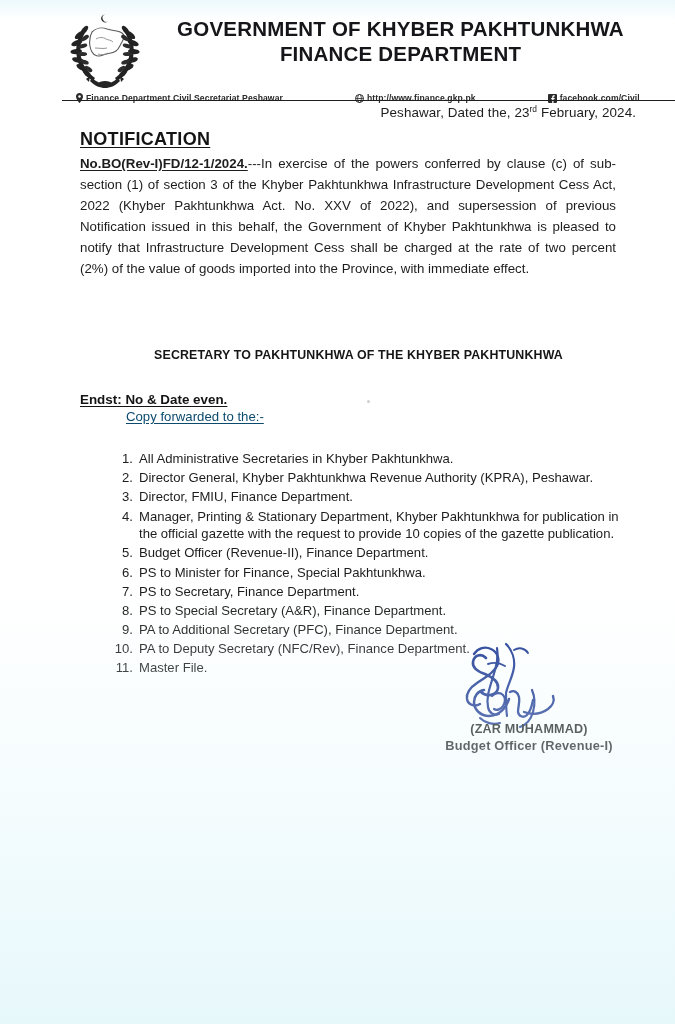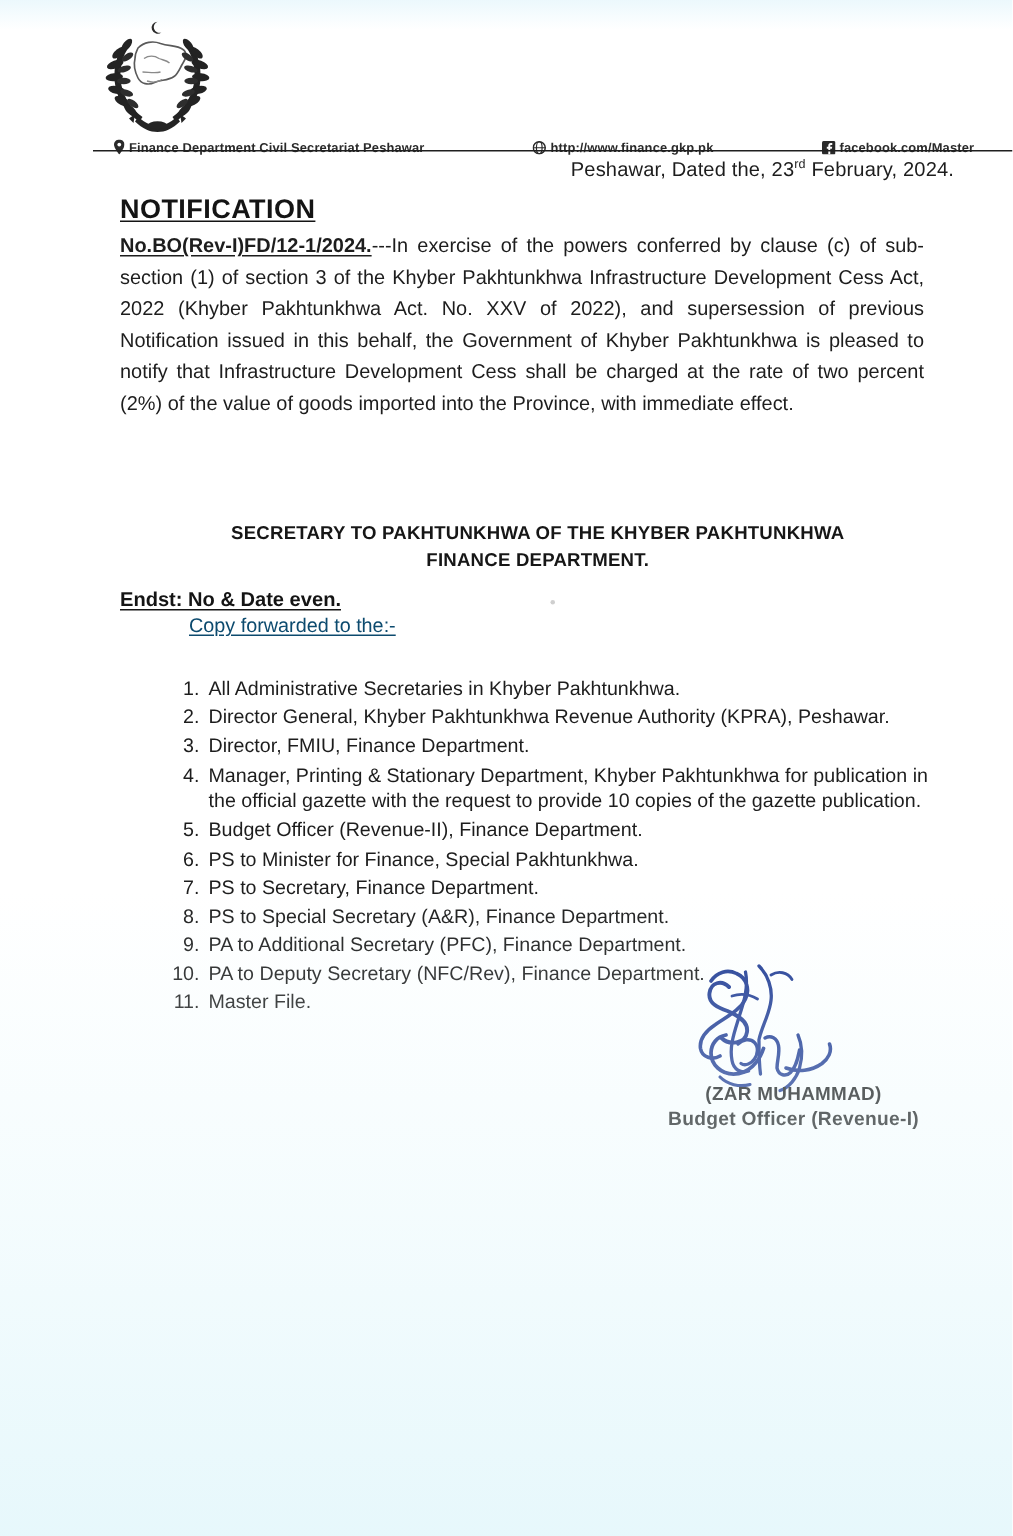--- a/index.html
+++ b/index.html
@@ -318,20 +318,24 @@
           </g>
 
           <g fill="#242424">
             <path d="M30 68 c5 4 9 6 13 6 c4 0 8-2 13-6 l2 3 c-5 5-10 7-15 7 c-5 0-10-2-15-7 z"></path>
             <ellipse cx="43" cy="73.5" rx="6.5" ry="2.6"></ellipse>
             <path d="M28 66 l-4 3 l3 3 z"></path>
             <path d="M58 66 l4 3 l-3 3 z"></path>
           </g>
         </svg>
       </div>
+      <div class="lh-title">
+        <div class="line">GOVERNMENT OF KHYBER PAKHTUNKHWA</div>
+        <div class="line">FINANCE DEPARTMENT</div>
+      </div>
     </div>
 
     <div class="contact-bar">
       <span class="contact-item">
         <span class="ic">
           <svg width="7" height="10" viewBox="0 0 7 10" xmlns="http://www.w3.org/2000/svg">
             <path d="M3.5 0 C1.6 0 0 1.5 0 3.4 C0 6 3.5 10 3.5 10 C3.5 10 7 6 7 3.4 C7 1.5 5.4 0 3.5 0 Z" fill="#2a2a2a"></path>
             <circle cx="3.5" cy="3.4" r="1.25" fill="#ffffff"></circle>
           </svg>
         </span>
@@ -353,21 +357,21 @@
 
       <span class="gap-b"></span>
 
       <span class="contact-item">
         <span class="ic">
           <svg width="9" height="9" viewBox="0 0 9 9" xmlns="http://www.w3.org/2000/svg">
             <rect x="0" y="0" width="9" height="9" rx="1" fill="#2a2a2a"></rect>
             <path d="M5.5 9 V5.2 H6.6 L6.8 3.9 H5.5 V3.2 C5.5 2.8 5.6 2.6 6.2 2.6 H6.85 V1.4 C6.6 1.37 6.2 1.33 5.8 1.33 C4.85 1.33 4.2 1.9 4.2 2.98 V3.9 H3.2 V5.2 H4.2 V9 Z" fill="#ffffff"></path>
           </svg>
         </span>
-        <span class="ctext">facebook.com/Master</span>
+        <span class="ctext">facebook.com/Civil</span>
       </span>
 
       <span class="gap-c"></span>
 
       <span class="contact-item">
         <span class="ic">
           <svg width="11" height="9" viewBox="0 0 11 9" xmlns="http://www.w3.org/2000/svg">
             <path d="M11 1.1 c-0.4 0.18-0.84 0.3-1.3 0.36 c0.47-0.28 0.82-0.72 1-1.24 c-0.44 0.26-0.92 0.45-1.44 0.55 C8.84 0.32 8.26 0.05 7.62 0.05 c-1.23 0-2.23 1-2.23 2.23 c0 0.17 0.02 0.34 0.06 0.5 C3.6 2.69 1.9 1.78 0.77 0.4 C0.58 0.72 0.47 1.1 0.47 1.5 c0 0.77 0.4 1.45 0.99 1.85 C1.1 3.34 0.77 3.24 0.48 3.08 v0.03 c0 1.08 0.77 1.98 1.79 2.19 c-0.19 0.05-0.38 0.08-0.59 0.08 c-0.14 0-0.28-0.02-0.42-0.04 c0.28 0.89 1.1 1.53 2.08 1.55 C2.57 7.49 1.62 7.83 0.59 7.83 c-0.18 0-0.35-0.01-0.52-0.03 C1.03 8.45 2.2 8.8 3.46 8.8 c4.15 0 6.42-3.44 6.42-6.42 l-0.01-0.29 C10.3 1.78 10.7 1.47 11 1.1 z" fill="#2a2a2a"></path>
           </svg>
         </span>
@@ -379,21 +383,20 @@
   <div class="rule"></div>
 
   <div class="date-line"><span>Peshawar, Dated the, 23</span><sup>rd</sup><span> February, 2024.</span></div>
 
   <div class="notif-heading">NOTIFICATION</div>
 
   <div class="body-para"><span class="ref-no">No.BO(Rev-I)FD/12-1/2024.</span><span>---In exercise of the powers conferred by clause (c) of sub-section (1) of section 3 of the Khyber Pakhtunkhwa Infrastructure Development Cess Act, 2022 (Khyber Pakhtunkhwa Act. No. XXV of 2022), and supersession of previous Notification issued in this behalf, the Government of Khyber Pakhtunkhwa is pleased to notify that Infrastructure Development Cess shall be charged at the rate of two percent (2%) of the value of goods imported into the Province, with immediate effect.</span></div>
 
   <div class="secretary-block">
     <div class="l1">SECRETARY TO PAKHTUNKHWA OF THE KHYBER PAKHTUNKHWA</div>
-    <div class="l2">FINANCE DEPARTMENT.</div>
   </div>
 
   <div class="endst">Endst: No &amp; Date even.</div>
   <div class="speck"></div>
   <div class="copy-fwd">Copy forwarded to the:-</div>
 
   <div class="dist-list">
     <div class="dist-item">
       <span class="dist-num">1.</span>
       <span class="dist-text">All Administrative Secretaries in Khyber Pakhtunkhwa.</span>

